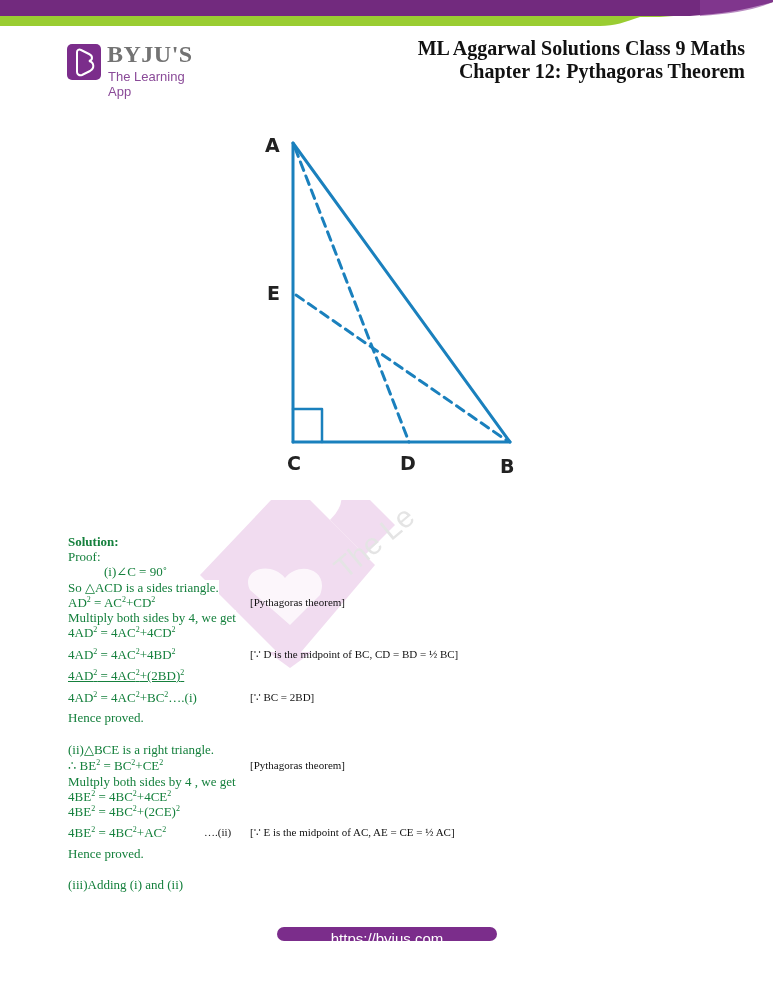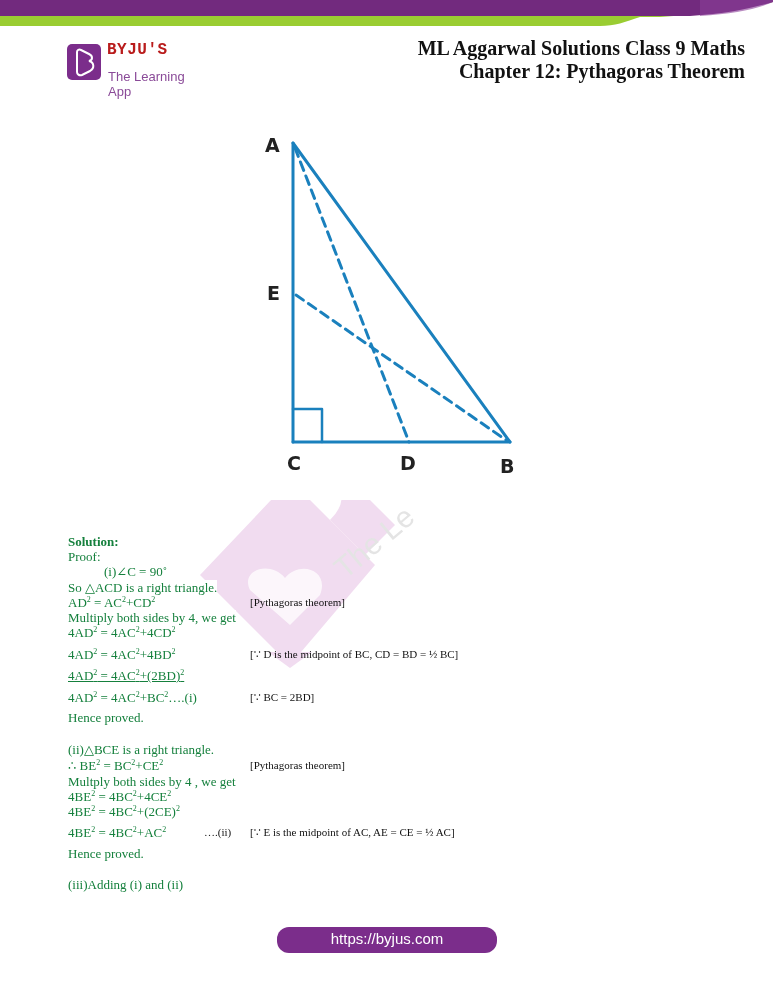--- a/index.html
+++ b/index.html
@@ -10,22 +10,22 @@
     color: #111;
   }
   #topband { position: absolute; left: 0; top: 0; width: 773px; height: 30px; }
   #logo { position: absolute; left: 67px; top: 44px; width: 135px; height: 40px; }
   .logo-box {
     position: absolute; left: 0; top: 0; width: 34px; height: 36px;
     background: #7b2d8b; border-radius: 5px;
   }
   .logo-word {
     position: absolute; left: 40px; top: -3px;
-    font-family: Liberation Mono, monospace;
-    font-weight: bold; font-size: 16px; color: #b91c1c; letter-spacing: 0.5px;
+    font-family: Liberation Serif, serif;
+    font-weight: bold; font-size: 24px; color: #737373; letter-spacing: 0.5px;
   }
   .logo-tag {
     position: absolute; left: 41px; top: 25px;
     font-family: "Liberation Sans", "DejaVu Sans", sans-serif;
     font-size: 13px; color: #8a4a98;
   }
   #header-title {
     position: absolute; right: 28px; top: 37px; text-align: right;
     font-family: "Liberation Serif", serif; font-weight: bold;
     font-size: 20px; line-height: 23px; color: #111;
@@ -37,21 +37,21 @@
   }
   #watermark { position: absolute; left: 0; top: 0; width: 773px; height: 1000px; pointer-events: none; }
   .line {
     position: absolute; left: 68px; font-size: 13px; line-height: 15px;
     white-space: nowrap; color: #15803d;
   }
   .line .hl { background: #fff; }
   .note { position: absolute; left: 250px; font-size: 11px; line-height: 15px; white-space: nowrap; }
   sup { font-size: 8px; vertical-align: 5px; line-height: 0; }
   #footer-pill {
-    position: absolute; left: 277px; top: 927px; width: 220px; height: 26px;
+    position: absolute; left: 277px; top: 927px; width: 220px; height: 14px;
     background: #7b2d8b; border-radius: 12px;
     color: #fff; text-align: center;
     font-family: "Liberation Sans", "DejaVu Sans", sans-serif; font-size: 15px; line-height: 23px;
   }
 </style>
 </head>
 <body>
 
 <svg id="topband" viewBox="0 0 773 30" preserveAspectRatio="none">
   <path d="M0,0 H773 V2 C740,6 700,14 660,17 L640,17 C625,22 615,26 600,26 H0 Z" fill="#9acd32"></path>
@@ -101,21 +101,21 @@
 </svg>
 <div class="pt-label" style="left:265px; top:134px;">A</div>
 <div class="pt-label" style="left:267px; top:282px;">E</div>
 <div class="pt-label" style="left:287px; top:452px;">C</div>
 <div class="pt-label" style="left:400px; top:452px;">D</div>
 <div class="pt-label" style="left:500px; top:455px;">B</div>
 
 <div class="line" style="top:534px; font-weight:bold;">Solution:</div>
 <div class="line" style="top:549px;">Proof:</div>
 <div class="line" style="top:564px;margin-left:36px;">(i)∠C = 90˚</div>
-<div class="line" style="top:580px;"><span class="hl">So △ACD is a right triangle.</span></div>
+<div class="line" style="top:580px;"><span class="hl">So △ACD is a sides triangle.</span></div>
 <div class="line" style="top:595px;"><span>AD</span><sup>2</sup><span> = AC</span><sup>2</sup><span>+CD</span><sup>2</sup></div>
 <div class="note" style="top:595px;">[Pythagoras theorem]</div>
 <div class="line" style="top:610px;"><span class="hl">Multiply both sides by 4, we get</span></div>
 <div class="line" style="top:625px;"><span>4AD</span><sup>2</sup><span> = 4AC</span><sup>2</sup><span>+4CD</span><sup>2</sup></div>
 <div class="line" style="top:647px;"><span>4AD</span><sup>2</sup><span> = 4AC</span><sup>2</sup><span>+4BD</span><sup>2</sup></div>
 <div class="note" style="top:647px;">[∵ D is the midpoint of BC, CD = BD = ½ BC]</div>
 <div class="line" style="top:668px;text-decoration:underline;"><span> 4AD</span><sup>2</sup><span> = 4AC</span><sup>2</sup><span>+(2BD)</span><sup>2</sup></div>
 <div class="line" style="top:690px;"><span>4AD</span><sup>2</sup><span> = 4AC</span><sup>2</sup><span>+BC</span><sup>2</sup><span>….(i)</span></div>
 <div class="note" style="top:690px;">[∵ BC = 2BD]</div>
 <div class="line" style="top:710px;">Hence proved.</div>

